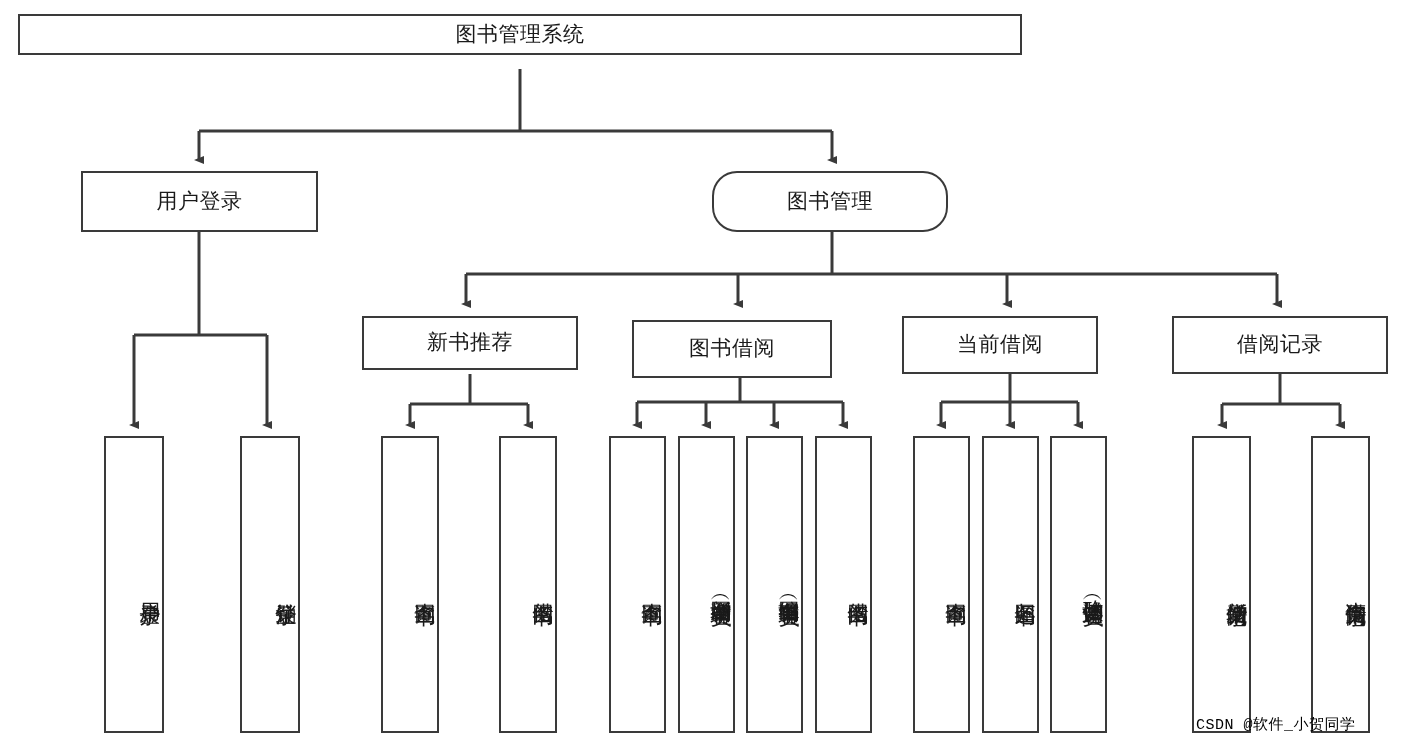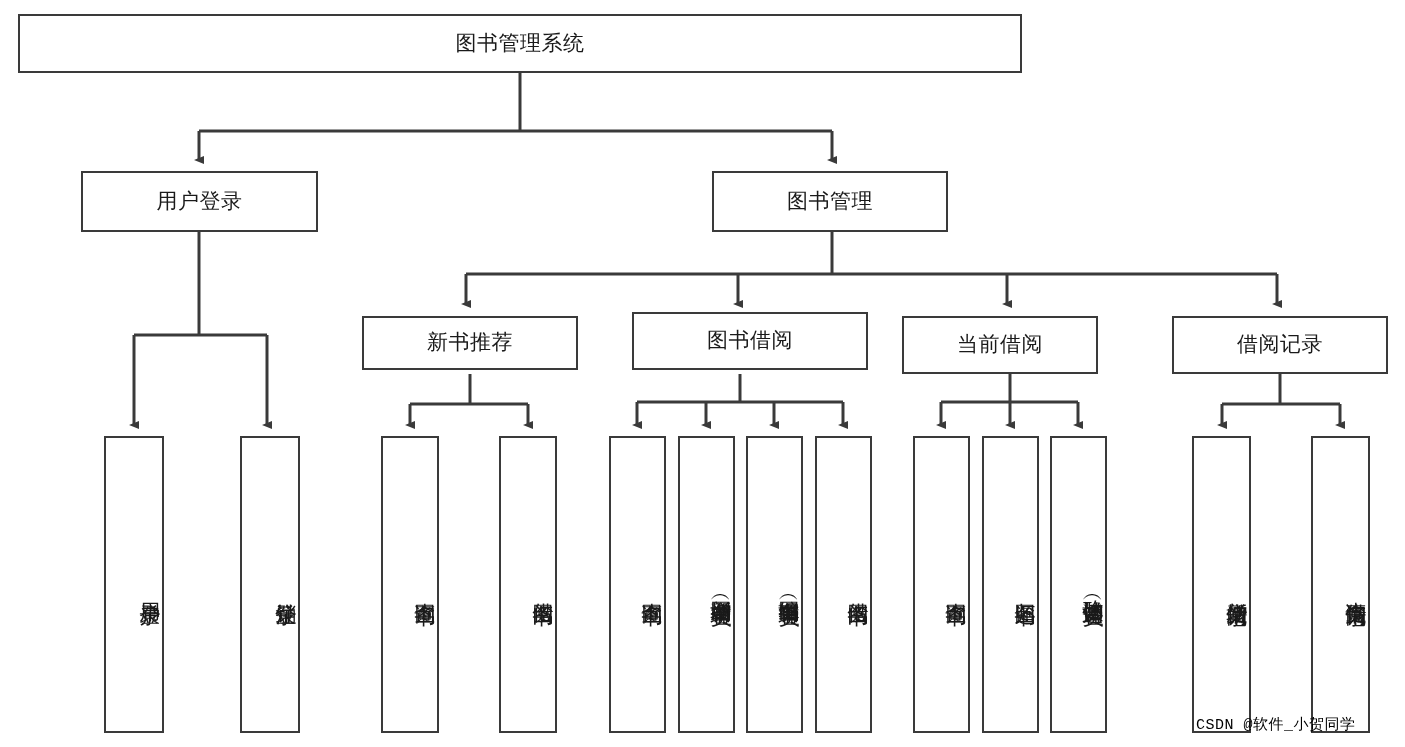--- a/index.html
+++ b/index.html
@@ -119,35 +119,35 @@
       <path d="M1010,402 L1010,425" marker-end="url(#arrow)"></path>
       <path d="M1078,402 L1078,425" marker-end="url(#arrow)"></path>
 
       <path d="M1280,374 L1280,404"></path>
       <path d="M1222,404 L1340,404"></path>
       <path d="M1222,404 L1222,425" marker-end="url(#arrow)"></path>
       <path d="M1340,404 L1340,425" marker-end="url(#arrow)"></path>
     </g>
   </svg>
 
-  <div class="node node-h node-root" style="left:18px; top:14px; width:1004px; height:59px;">
+  <div class="node node-h node-root" style="left:18px; top:14px; width:1004px; height:41px;">
     <span>图书管理系统</span>
   </div>
 
   <div class="node node-h" style="left:81px; top:171px; width:237px; height:61px;">
     <span>用户登录</span>
   </div>
-  <div class="node node-h" style="left:712px; top:171px; width:236px; height:61px;">
+  <div class="node node-h" style="left:712px; top:171px; width:236px; height:61px;border-radius:25px;">
     <span>图书管理</span>
   </div>
 
   <div class="node node-h" style="left:362px; top:316px; width:216px; height:54px;">
     <span>新书推荐</span>
   </div>
-  <div class="node node-h" style="left:632px; top:312px; width:236px; height:58px;align-items:center;">
+  <div class="node node-h" style="left:632px; top:320px; width:200px; height:58px;align-items:center;">
     <span>图书借阅</span>
   </div>
   <div class="node node-h" style="left:902px; top:316px; width:196px; height:58px;">
     <span>当前借阅</span>
   </div>
   <div class="node node-h" style="left:1172px; top:316px; width:216px; height:58px;">
     <span>借阅记录</span>
   </div>
 
   <div class="node node-v" style="left:104px; top:436px; width:60px; height:297px;">

